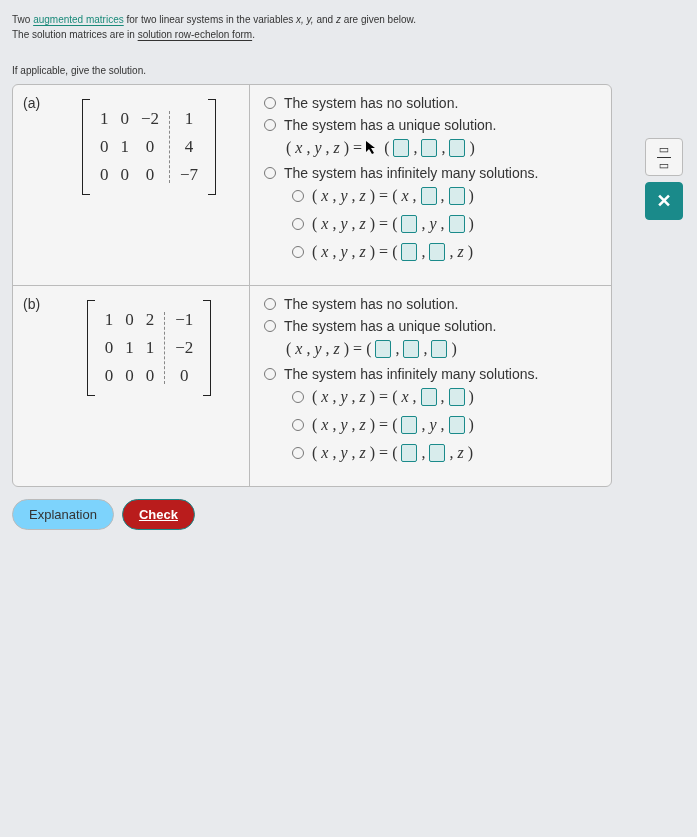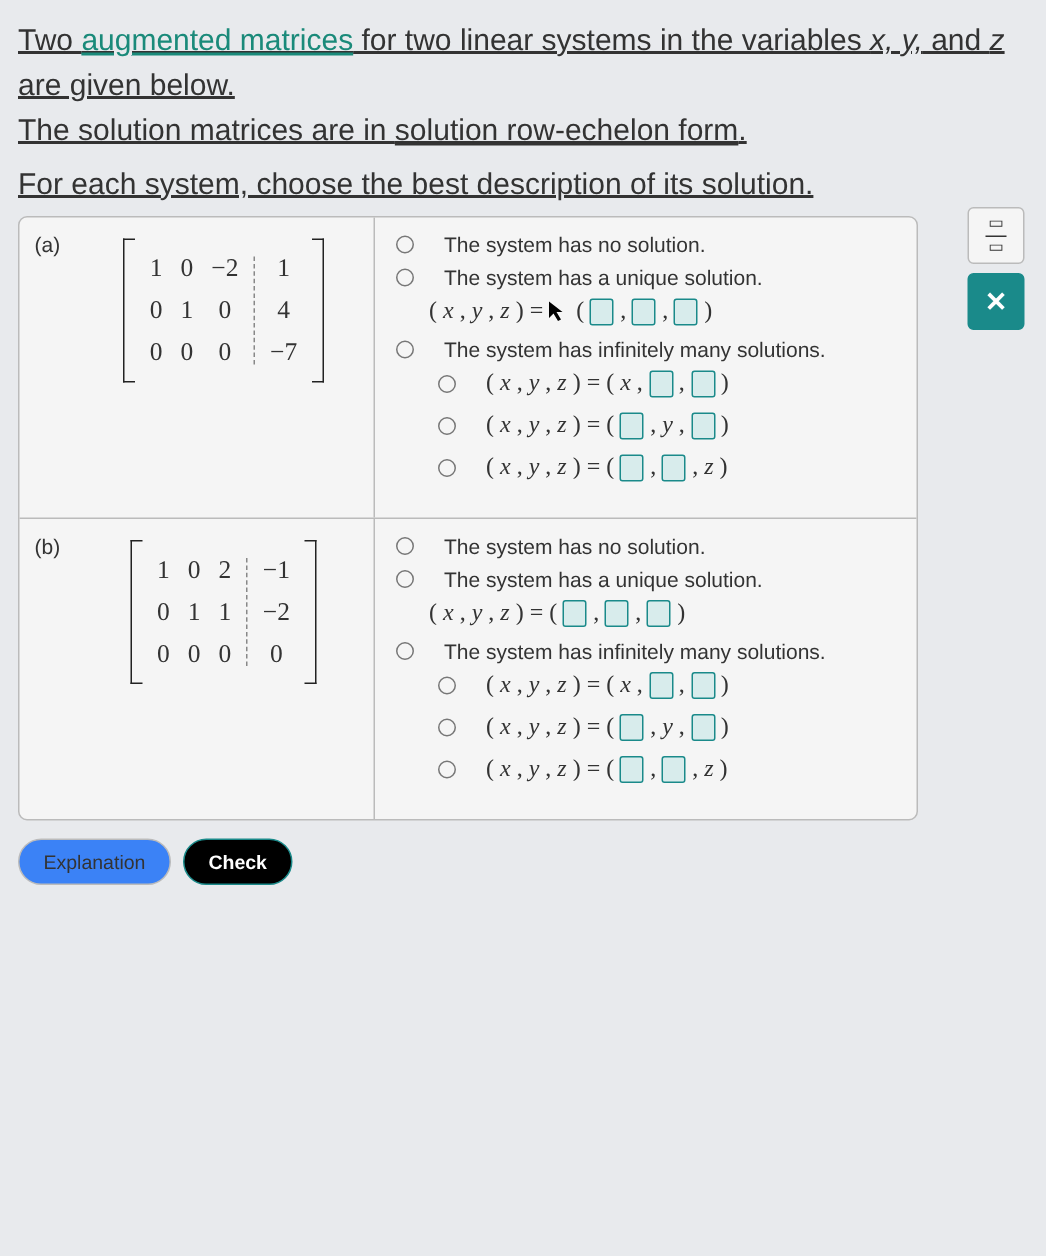--- a/index.html
+++ b/index.html
@@ -6,21 +6,21 @@
   body {
     margin: 0;
     font-family: Arial, sans-serif;
     background: #e8eaed;
     width: 697px;
     height: 837px;
     padding: 12px;
     color: #333;
     position: relative;
   }
-  .instructions { font-size: 20px; line-height: 1.5; margin-bottom: 6px; text-decoration: underline; }
+  .instructions { font-size: 10px; line-height: 1.5; margin-bottom: 6px; }
   .underline { text-decoration: underline; text-underline-offset: 2px; }
   .link { color: #1a8a7a; text-decoration: underline; text-underline-offset: 2px; }
   .main-card {
     background: #f5f5f5;
     border: 1px solid #bbb;
     border-radius: 6px;
   }
   .part {
     display: flex;
     border-bottom: 1px solid #bbb;
@@ -54,21 +54,21 @@
     width: 8px;
     border-top: 1.5px solid #222;
     border-bottom: 1.5px solid #222;
   }
   .bracket.left { border-left: 1.5px solid #222; }
   .bracket.right { border-right: 1.5px solid #222; }
   .mbody { display: flex; align-items: center; padding: 6px 4px; }
   .mtable { border-collapse: collapse; }
   .mtable td { text-align: center; padding: 4px 6px; min-width: 18px; }
   .augbar { border-left: 1.5px dashed #888; height: 72px; margin: 0 4px; }
-  .opt { display: flex; align-items: center; gap: 20px; margin-bottom: 6px; }
+  .opt { display: flex; align-items: center; gap: 8px; margin-bottom: 6px; }
   .radio {
     width: 12px; height: 12px; border: 1.3px solid #777; border-radius: 50%;
     flex-shrink: 0;
   }
   .sub-opts { padding-left: 28px; margin-bottom: 4px; }
   .sub-opts .opt { margin-bottom: 10px; }
   .eq {
     font-family: "Times New Roman", serif;
     font-style: italic;
     display: inline-flex;
@@ -91,38 +91,39 @@
     width: 38px; height: 38px;
     background: #f5f5f5; border: 1px solid #bbb; border-radius: 4px;
     display: flex; align-items: center; justify-content: center;
     font-size: 15px; color: #333;
   }
   .sq-btn.close { background: #1a8a8a; color: #fff; border-color: #1a8a8a; font-size: 18px; font-weight: bold;}
   .frac-icon { display:flex; flex-direction:column; align-items:center; font-size:11px; line-height:1; }
   .frac-icon .bar { width:14px; height:1px; background:#333; margin:2px 0;}
   .footer-btns { display:flex; gap:8px; margin-top:12px; }
   .pill-btn {
-    background:#3b82f6; border:1px solid #bbb; border-radius:18px;
+    background:#7dd3fc; border:1px solid #bbb; border-radius:18px;
     padding: 7px 16px; font-size:13px; color:#333;
   }
-  .pill-btn.primary { background:#000000; color:#fff; border-color:#1a8a8a; font-weight:bold;}
+  .pill-btn.primary { background:#b91c1c; color:#fff; border-color:#1a8a8a; font-weight:bold;text-decoration:underline;}
   .cursor-icon {
     position: relative; width: 14px; height: 14px; display: inline-block;
   }
   .cursor-icon svg { position:absolute; top:-2px; left:-2px; }
 </style>
 </head>
 <body>
 
 <div class="instructions">
   <span>Two </span><span class="link">augmented matrices</span><span> for two linear systems in the variables </span><i>x, y,</i><span> and </span><i>z</i><span> are given below.</span><br>
   <span>The solution matrices are in </span><span class="underline">solution row-echelon form</span><span>.</span>
 </div>
 <div class="instructions">
-  <span>For each system, choose the best description of its solution.</span><br>
+  <br>
+  <span>If applicable, give the solution.</span>
 </div>
 
 <div class="main-card" style="width:600px;">
 
   <div class="part">
     <div class="label-col">(a)</div>
     <div class="matrix-col">
       <div class="matrix">
         <div class="bracket left"></div>
         <div class="mbody">

